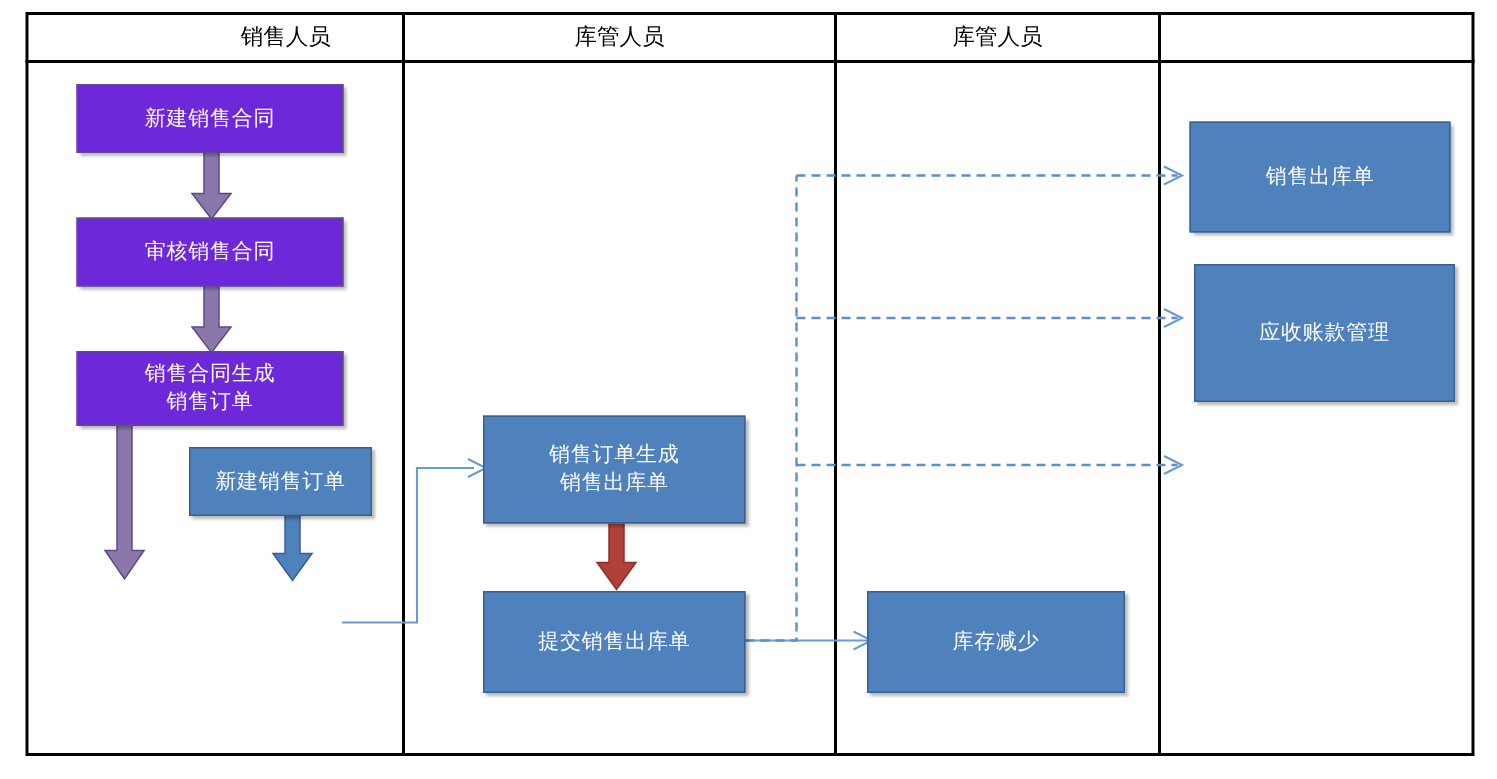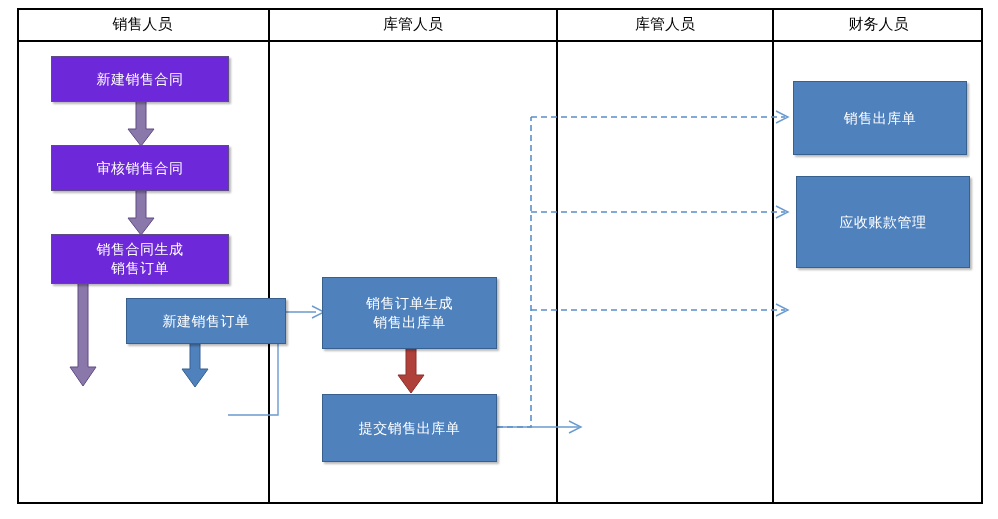--- a/index.html
+++ b/index.html
@@ -98,24 +98,23 @@
 
 <div id="canvas">
 
   <div class="lane-frame"></div>
   <div class="lane-header-rule"></div>
 
   <div class="lane-divider" style="left:268px;"></div>
   <div class="lane-divider" style="left:556px;"></div>
   <div class="lane-divider" style="left:772px;"></div>
 
-  <div class="lane-title" style="left:17px;  width:251px;">销售人员</div>
+  <div class="lane-title" style="left:17px;  width:251px;padding-left:48px;">销售人员</div>
   <div class="lane-title" style="left:270px; width:286px;">库管人员</div>
   <div class="lane-title" style="left:558px; width:214px;">库管人员</div>
-  <div class="lane-title" style="left:774px; width:209px;">财务人员</div>
 
   <div class="conn" style="left:228px; top:300px; width:110px; height:125px;">
     <svg width="110" height="125" viewBox="0 0 110 125">
       <path d="M 0 115 L 50 115 L 50 12 L 88 12" fill="none" stroke="#6a9bd0" stroke-width="1.4"></path>
       <path d="M 84 6 L 96 12 L 84 18" fill="none" stroke="#6a9bd0" stroke-width="1.4"></path>
     </svg>
   </div>
 
   <div class="conn" style="left:497px; top:417px; width:90px; height:20px;">
     <svg width="90" height="20" viewBox="0 0 90 20">
@@ -171,28 +170,29 @@
   </div>
 
   <div class="node purple" style="left:51px;  top:56px;  width:178px; height:46px;">新建销售合同</div>
 
   <div class="node purple" style="left:51px;  top:145px; width:178px; height:46px;">审核销售合同</div>
 
   <div class="node purple" style="left:51px;  top:234px; width:178px; height:50px;justify-content:center;">
       <span>销售合同生成<br>销售订单</span>
     </div>
 
-  <div class="node blue" style="left:126px; top:298px; width:160px; height:46px;">新建销售订单</div>
+  <div class="node blue" style="left:126px; top:298px; width:122px; height:46px;">新建销售订单</div>
 
 
   <div class="node blue" style="left:322px; top:277px; width:175px; height:72px;">
       <span>销售订单生成<br>销售出库单</span>
     </div>
 
   <div class="node blue" style="left:322px; top:394px; width:175px; height:68px;">提交销售出库单</div>
 
+  <div class="node blue" style="left:578px; top:394px; width:172px; height:68px;">库存减少</div>
 
   <div class="node blue" style="left:793px; top:81px;  width:174px; height:74px;">销售出库单</div>
 
   <div class="node blue" style="left:796px; top:176px; width:174px; height:92px;">应收账款管理</div>
 
 
 </div>
 
 </body></html>

